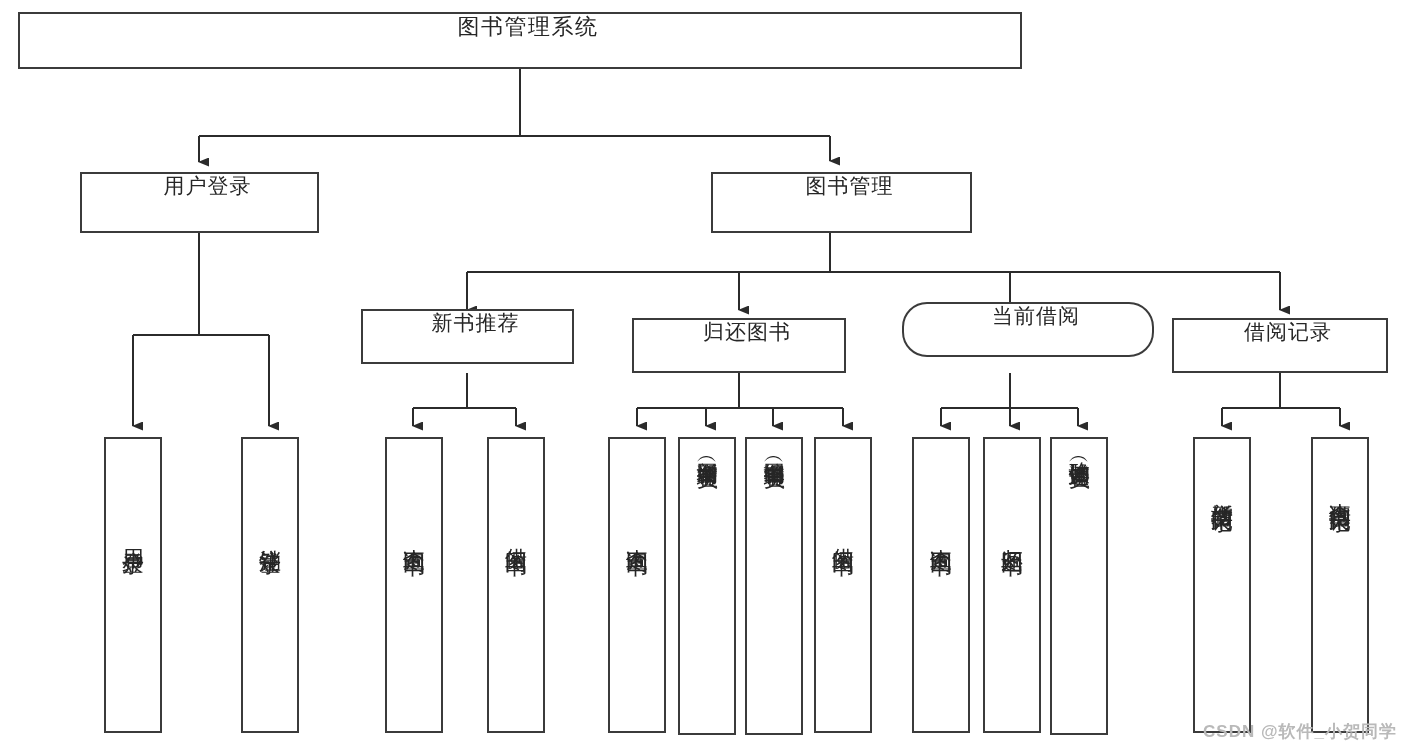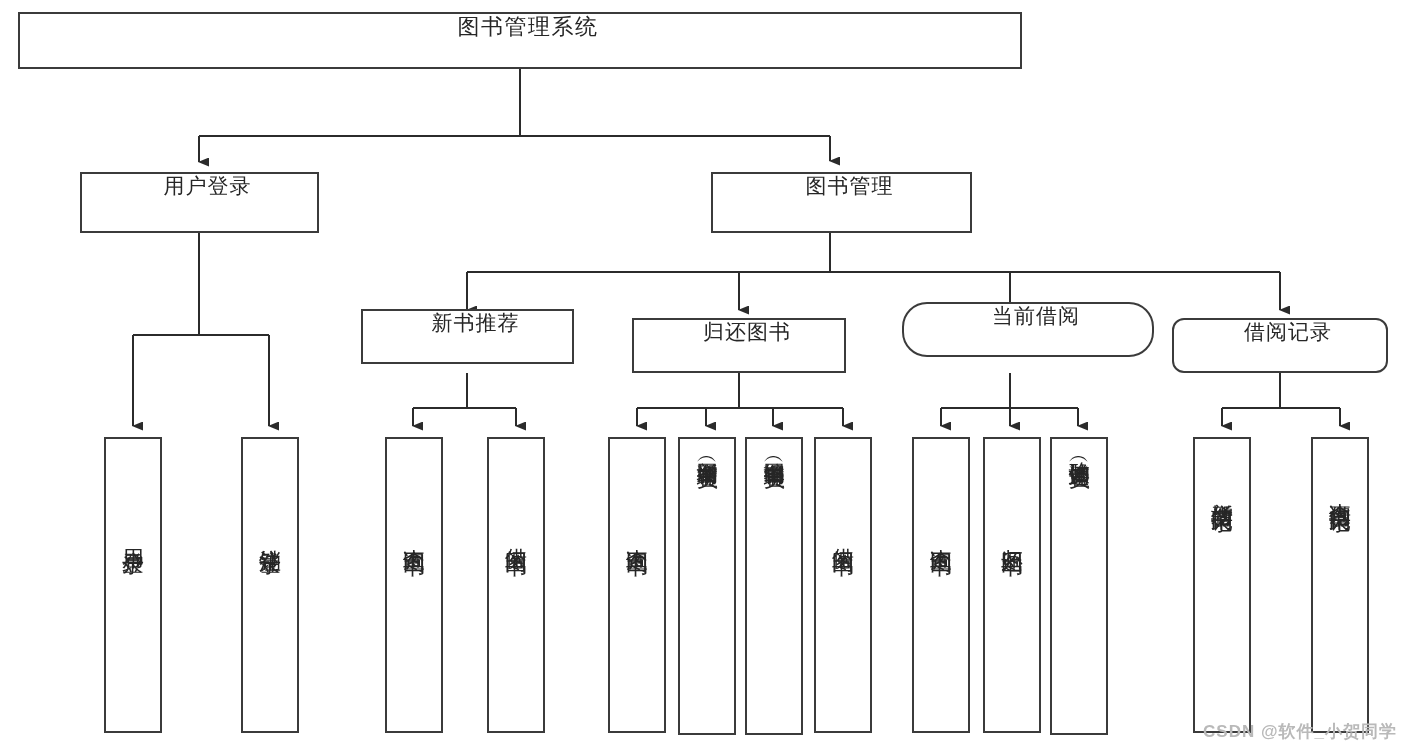--- a/index.html
+++ b/index.html
@@ -143,21 +143,21 @@
 
   <div class="node h-node" style="left:361px;top:309px;width:213px;height:55px;">
     <span class="lbl">新书推荐</span>
   </div>
   <div class="node h-node" style="left:632px;top:318px;width:214px;height:55px;">
     <span class="lbl">归还图书</span>
   </div>
   <div class="node h-node" style="left:902px;top:302px;width:252px;height:55px;border-radius:25px;">
     <span class="lbl">当前借阅</span>
   </div>
-  <div class="node h-node" style="left:1172px;top:318px;width:216px;height:55px;border-radius:12px;">
+  <div class="node h-node" style="left:1172px;top:318px;width:216px;height:55px;">
     <span class="lbl">借阅记录</span>
   </div>
 
   <div class="node v-node mid" style="left:104px;top:437px;width:58px;height:296px;">
     <span class="lbl">用户登录</span>
   </div>
   <div class="node v-node mid" style="left:241px;top:437px;width:58px;height:296px;">
     <span class="lbl">注销登录</span>
   </div>
 

